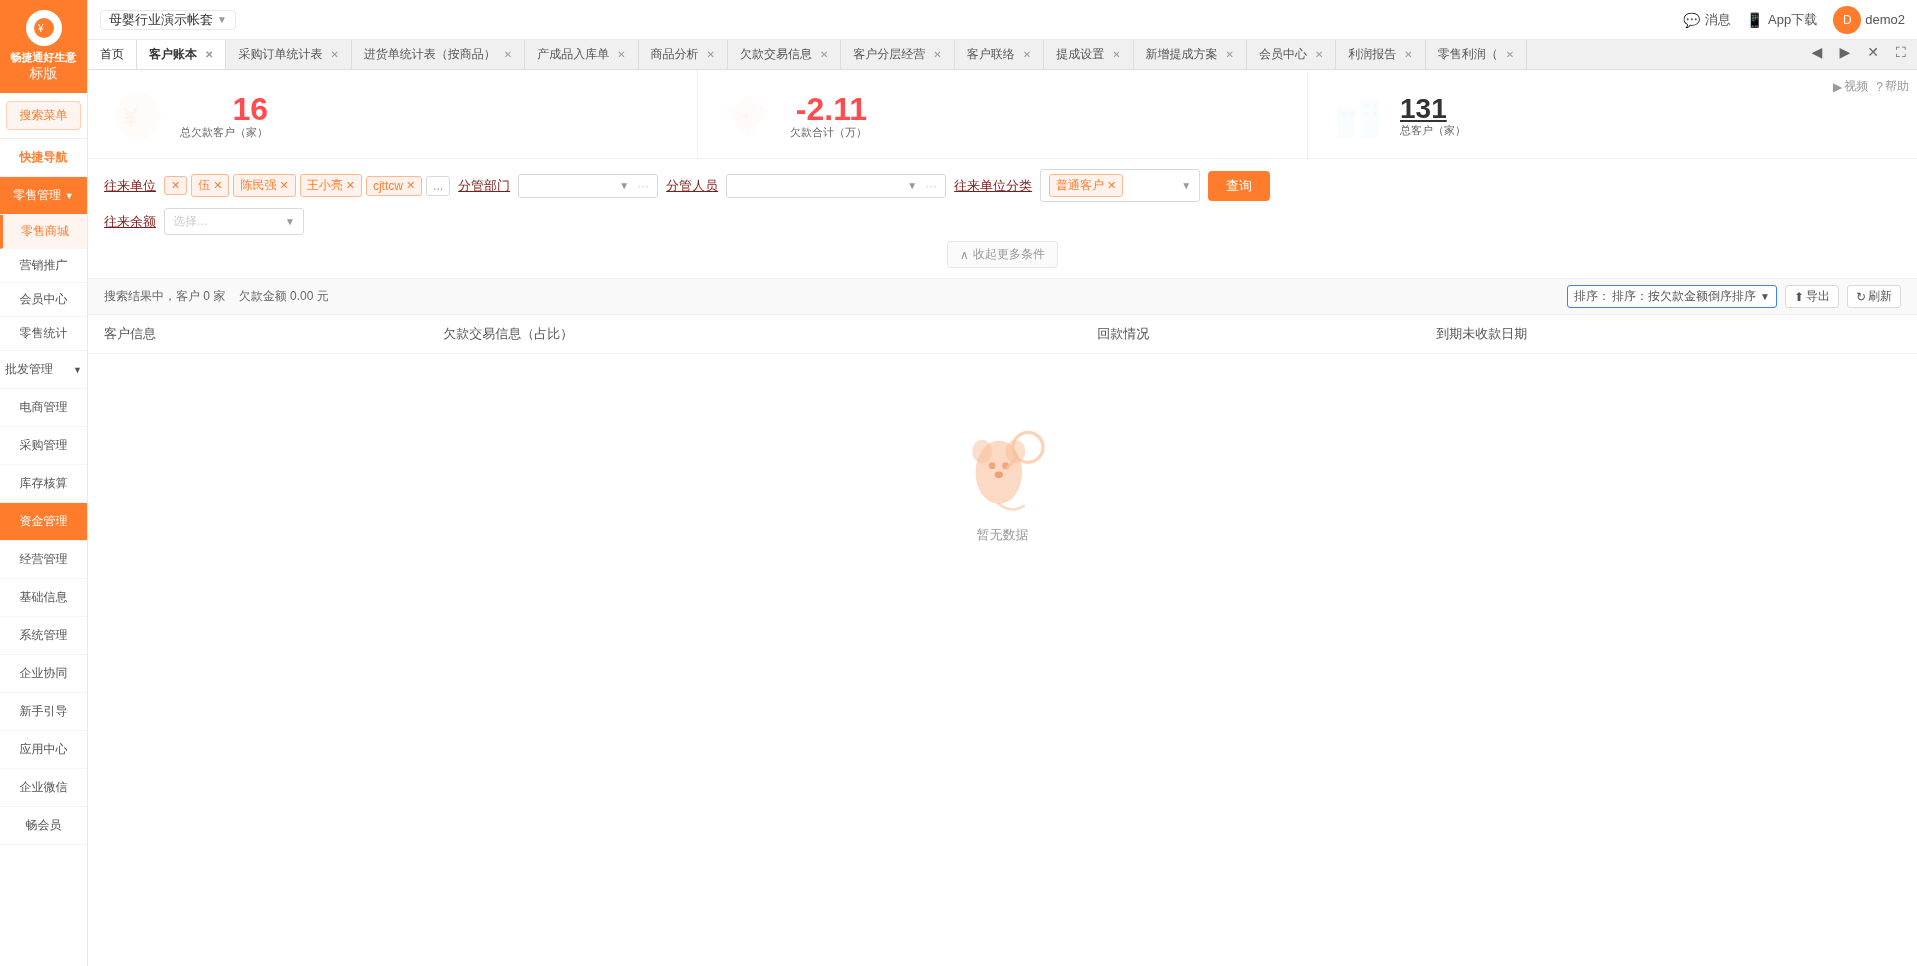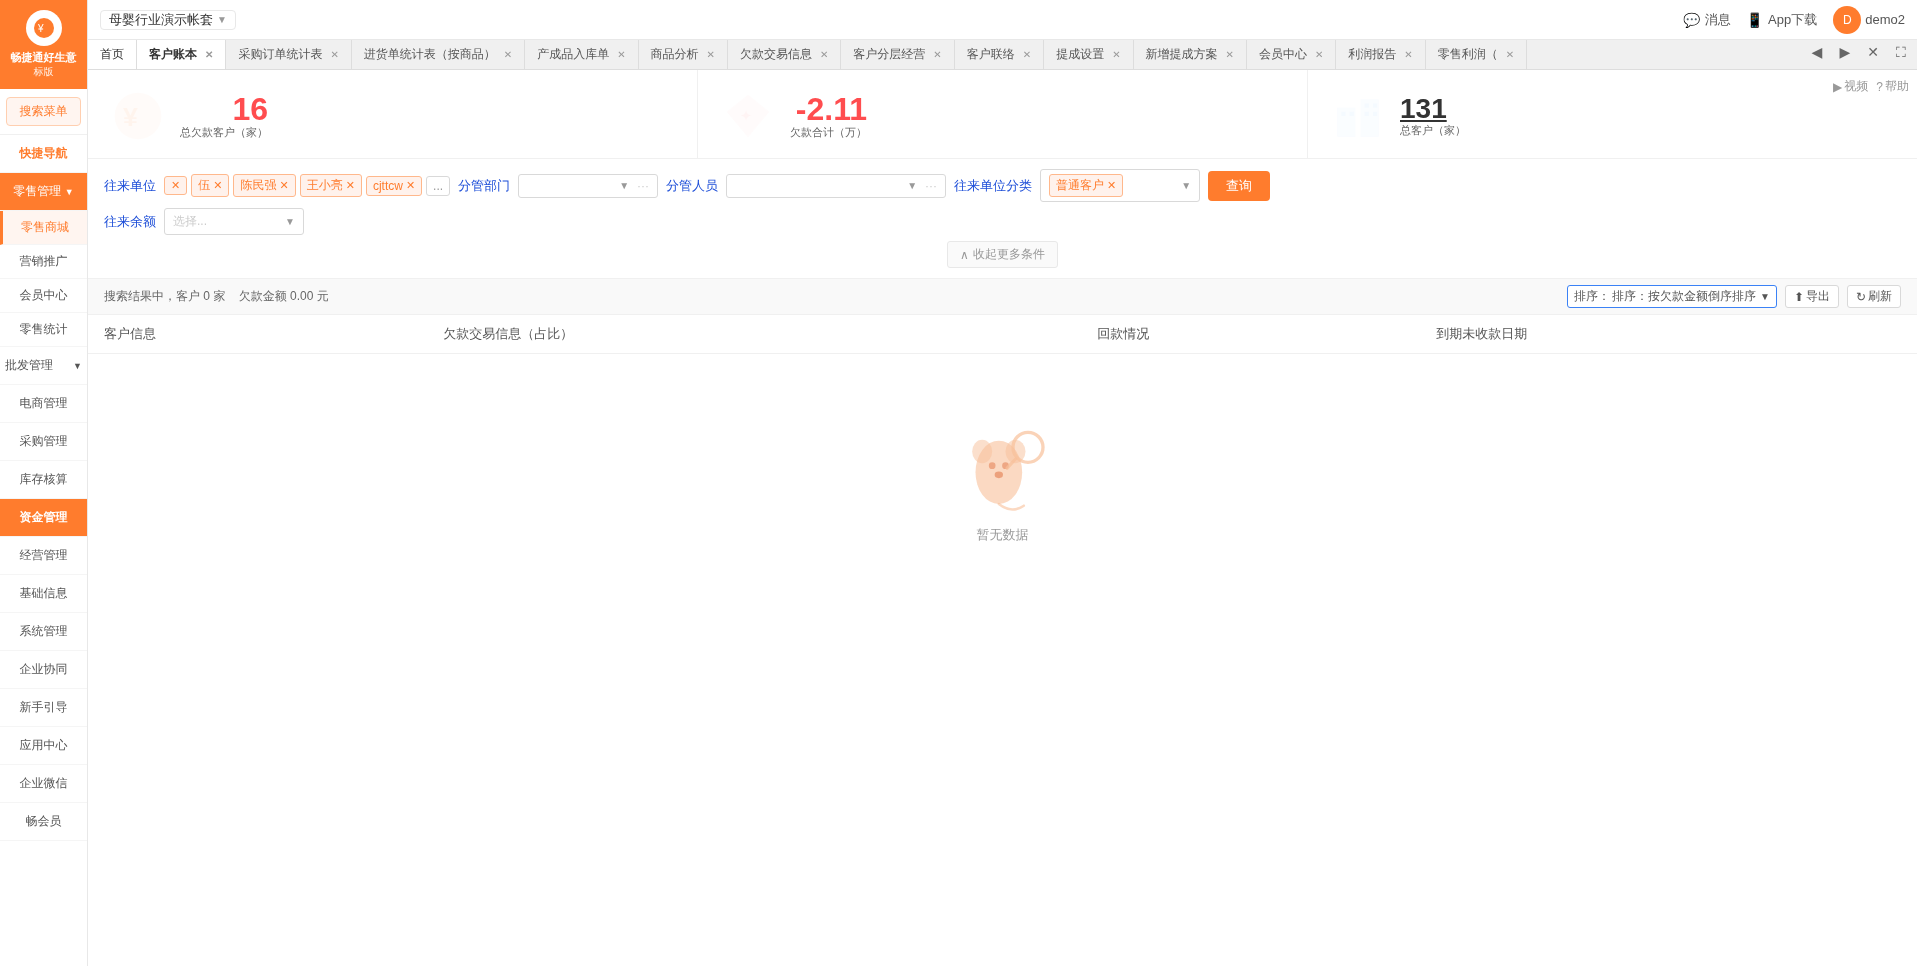--- a/index.html
+++ b/index.html
@@ -51,21 +51,21 @@
     .stat-value { font-size: 32px; font-weight: bold; color: #ff4d4f; line-height: 1; }
     .stat-value.red { color: #ff4d4f; text-align: right; }
     .stat-value.dark { color: #333; font-size: 28px; text-decoration: underline; }
     .stat-label { font-size: 11px; color: #666; }
     .stat-help { position: absolute; top: 8px; right: 8px; display: flex; gap: 8px; font-size: 12px; color: #999; }
     .stat-help span { cursor: pointer; display: flex; align-items: center; gap: 2px; }
 
     
     .filter-area { padding: 10px 16px; background: #fff; border-bottom: 1px solid #f0f0f0; }
     .filter-row { display: flex; align-items: center; gap: 8px; margin-bottom: 6px; flex-wrap: wrap; }
-    .filter-label { font-size: 13px; color: #1d4ed8; white-space: nowrap; }
+    .filter-label { font-size: 13px; color: #7f1d1d; white-space: nowrap; text-decoration: underline; }
     .filter-tags { display: flex; align-items: center; gap: 4px; flex-wrap: wrap; }
     .filter-tag { display: flex; align-items: center; gap: 3px; background: #f5f5f5; border: 1px solid #d9d9d9; border-radius: 3px; padding: 2px 6px; font-size: 12px; color: #333; }
     .filter-tag .tag-close { color: #999; cursor: pointer; font-size: 11px; }
     .filter-more-btn { font-size: 12px; color: #999; cursor: pointer; border: 1px solid #d9d9d9; border-radius: 3px; padding: 2px 6px; background: #fff; }
     .filter-select { display: flex; align-items: center; gap: 4px; border: 1px solid #d9d9d9; border-radius: 3px; padding: 4px 8px; background: #fff; font-size: 12px; color: #555; min-width: 140px; cursor: pointer; }
     .filter-select .arrow { margin-left: auto; font-size: 10px; color: #999; }
     .filter-select-wide { min-width: 220px; }
     .filter-row2 { display: flex; align-items: center; gap: 8px; }
     .collapse-btn { display: flex; align-items: center; gap: 4px; font-size: 12px; color: #999; cursor: pointer; margin: 0 auto; padding: 4px 12px; border: 1px solid #e8e8e8; border-radius: 3px; background: #fafafa; }
     .query-btn { background: #ff7c2d; color: #fff; border: none; border-radius: 4px; padding: 6px 18px; font-size: 13px; cursor: pointer; white-space: nowrap; }
@@ -97,21 +97,21 @@
 
 <div class="sidebar">
   <div class="sidebar-logo">
     <div class="logo-icon">
       <svg viewBox="0 0 24 24" fill="#ff7c2d">
           <circle cx="12" cy="12" r="10"></circle>
           <text x="6" y="16" font-size="10" fill="white">¥</text>
         </svg>
     </div>
     <span style="font-size:11px;font-weight:bold;">畅捷通好生意</span>
-    <span style="font-size:10px;opacity:0.9;">标版</span>
+    <span style="font-size:14px;opacity:0.9;">标版</span>
   </div>
 
   <div class="sidebar-search">
     <button class="sidebar-search-btn">搜索菜单</button>
   </div>
 
   <div class="sidebar-nav-item" style="color:#ff7c2d;font-weight:bold;">快捷导航</div>
 
   <div class="sidebar-nav-item active">
     <span>零售管理</span>
@@ -121,21 +121,21 @@
   <div class="sidebar-nav-item" style="font-size:12px;padding:8px 5px;">营销推广</div>
   <div class="sidebar-nav-item" style="font-size:12px;padding:8px 5px;">会员中心</div>
   <div class="sidebar-nav-item" style="font-size:12px;padding:8px 5px;">零售统计</div>
   <div class="sidebar-nav-item has-arrow">
     <span>批发管理</span>
     <span class="nav-arrow">▼</span>
   </div>
   <div class="sidebar-nav-item">电商管理</div>
   <div class="sidebar-nav-item">采购管理</div>
   <div class="sidebar-nav-item">库存核算</div>
-  <div class="sidebar-nav-item" style="background:#ff7c2d;color:#fff;font-weight:bold;">资金管理</div>
+  <div class="sidebar-nav-item" style="background:#ff7c2d;color:#fff;font-weight:normal;">资金管理</div>
   <div class="sidebar-nav-item">经营管理</div>
   <div class="sidebar-nav-item">基础信息</div>
   <div class="sidebar-nav-item">系统管理</div>
   <div class="sidebar-nav-item">企业协同</div>
   <div class="sidebar-nav-item">新手引导</div>
   <div class="sidebar-nav-item">应用中心</div>
   <div class="sidebar-nav-item">企业微信</div>
   <div class="sidebar-nav-item">畅会员</div>
 </div>
 

